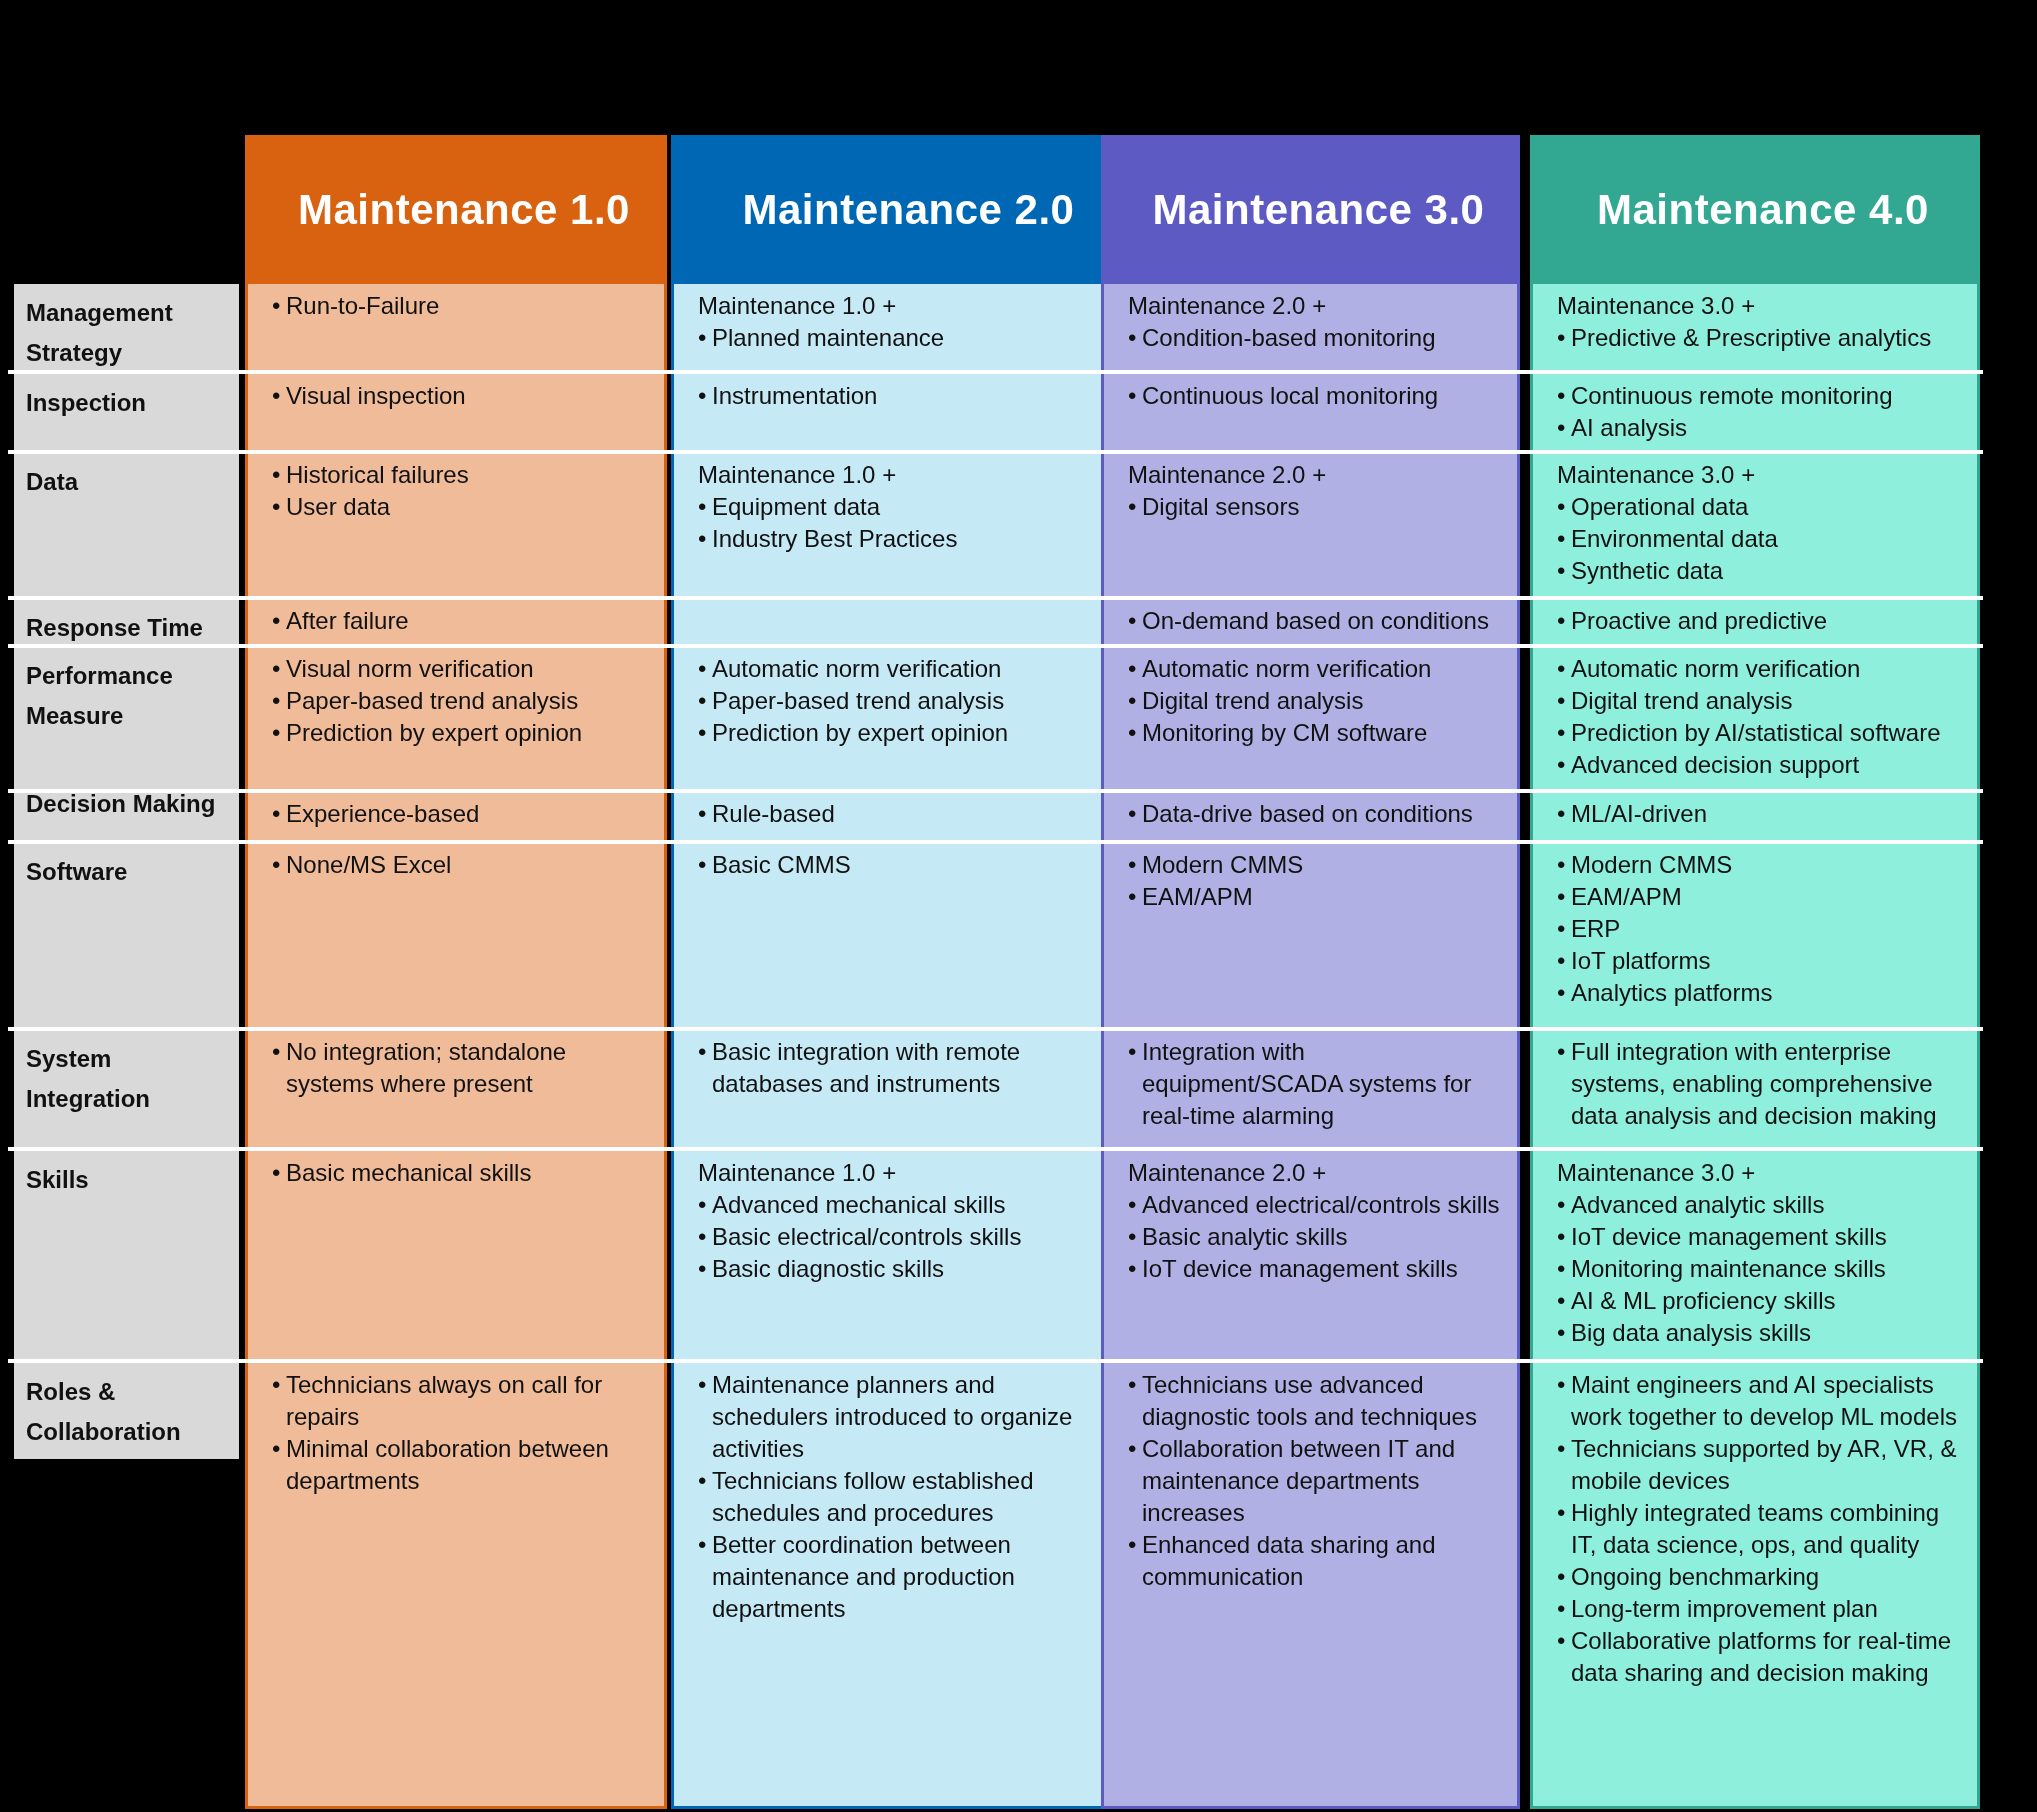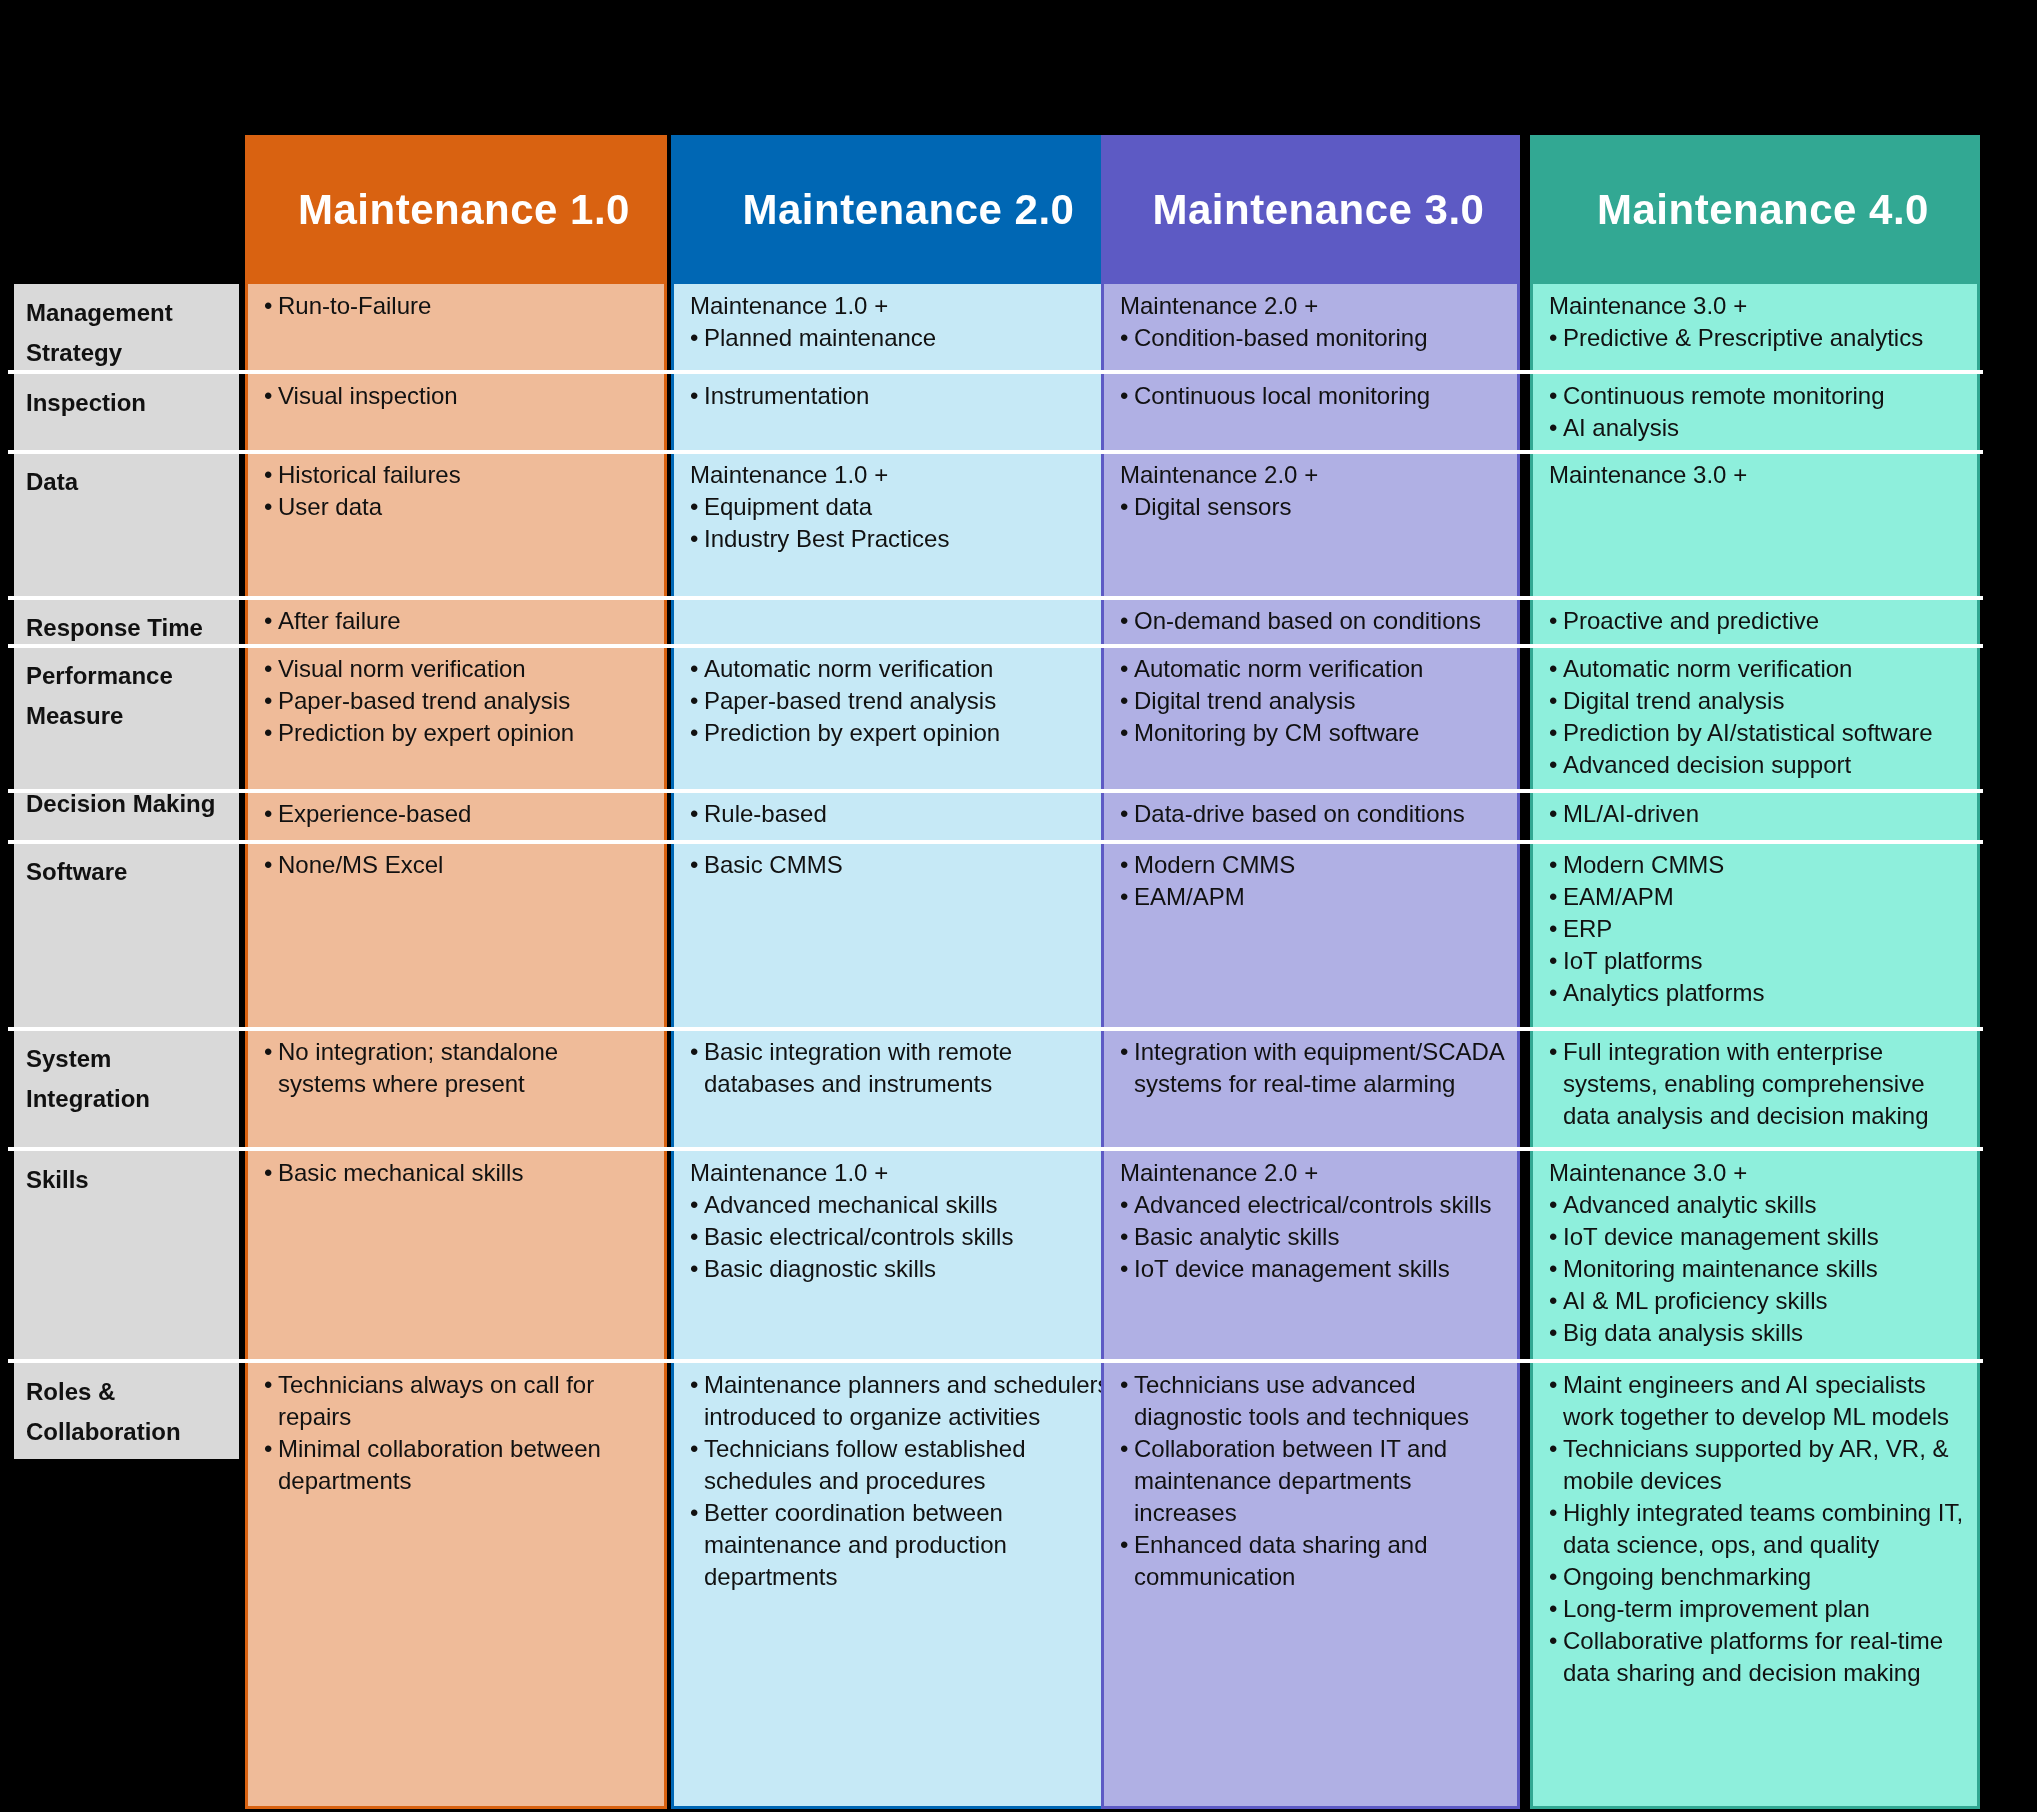--- a/index.html
+++ b/index.html
@@ -4,21 +4,21 @@
 <style>
   html, body { margin:0; padding:0; background:#000; }
   body { width:2038px; height:1813px; position:relative; overflow:hidden;
          font-family:"Liberation Sans", "DejaVu Sans", sans-serif; color:#111; }
   .col { position:absolute; top:135px; height:1674px; box-sizing:border-box; }
   .col-head { position:absolute; left:0; right:0; top:0; height:149px;
               display:flex; align-items:center; justify-content:center;
               color:#fff; font-weight:bold; font-size:42px; letter-spacing:0.5px;padding-left:16px; }
   .col-body { position:absolute; left:3px; right:3px; top:149px; bottom:3px; }
   .label-col { position:absolute; left:14px; top:284px; width:225px; height:1175px; background:#d9d9d9; }
-  .cell { position:absolute; left:4px; right:0; box-sizing:border-box; padding:6px 12px 0 12px;
+  .cell { position:absolute; left:12px; right:0; box-sizing:border-box; padding:6px 12px 0 12px;
           font-size:24px; line-height:32px; }
   .label-cell { position:absolute; left:0; right:0; box-sizing:border-box; padding:8px 12px 0 12px;
                 font-size:24px; line-height:40px; font-weight:bold; color:#111; }
   .sep { position:absolute; left:8px; width:1975px; height:4px; background:#fff; }
   ul { margin:0; padding:0; list-style:none; }
   li { position:relative; padding-left:14px; }
   li::before { content:"•"; position:absolute; left:0; top:0; }
   .lead { display:block; }
 </style>
 </head>
@@ -231,20 +231,25 @@
           </ul>
         </div>
         <div class="cell" style="top:90px">
           <ul>
             <li>Continuous remote monitoring</li>
             <li>AI analysis</li>
           </ul>
         </div>
         <div class="cell" style="top:169px">
           <span class="lead">Maintenance 3.0 +</span>
+          <ul>
+            <li>Operational data</li>
+            <li>Environmental data</li>
+            <li>Synthetic data</li>
+          </ul>
         </div>
         <div class="cell" style="top:315px">
           <ul>
             <li>Proactive and predictive</li>
           </ul>
         </div>
         <div class="cell" style="top:363px">
           <ul>
             <li>Automatic norm verification</li>
             <li>Digital trend analysis</li>

